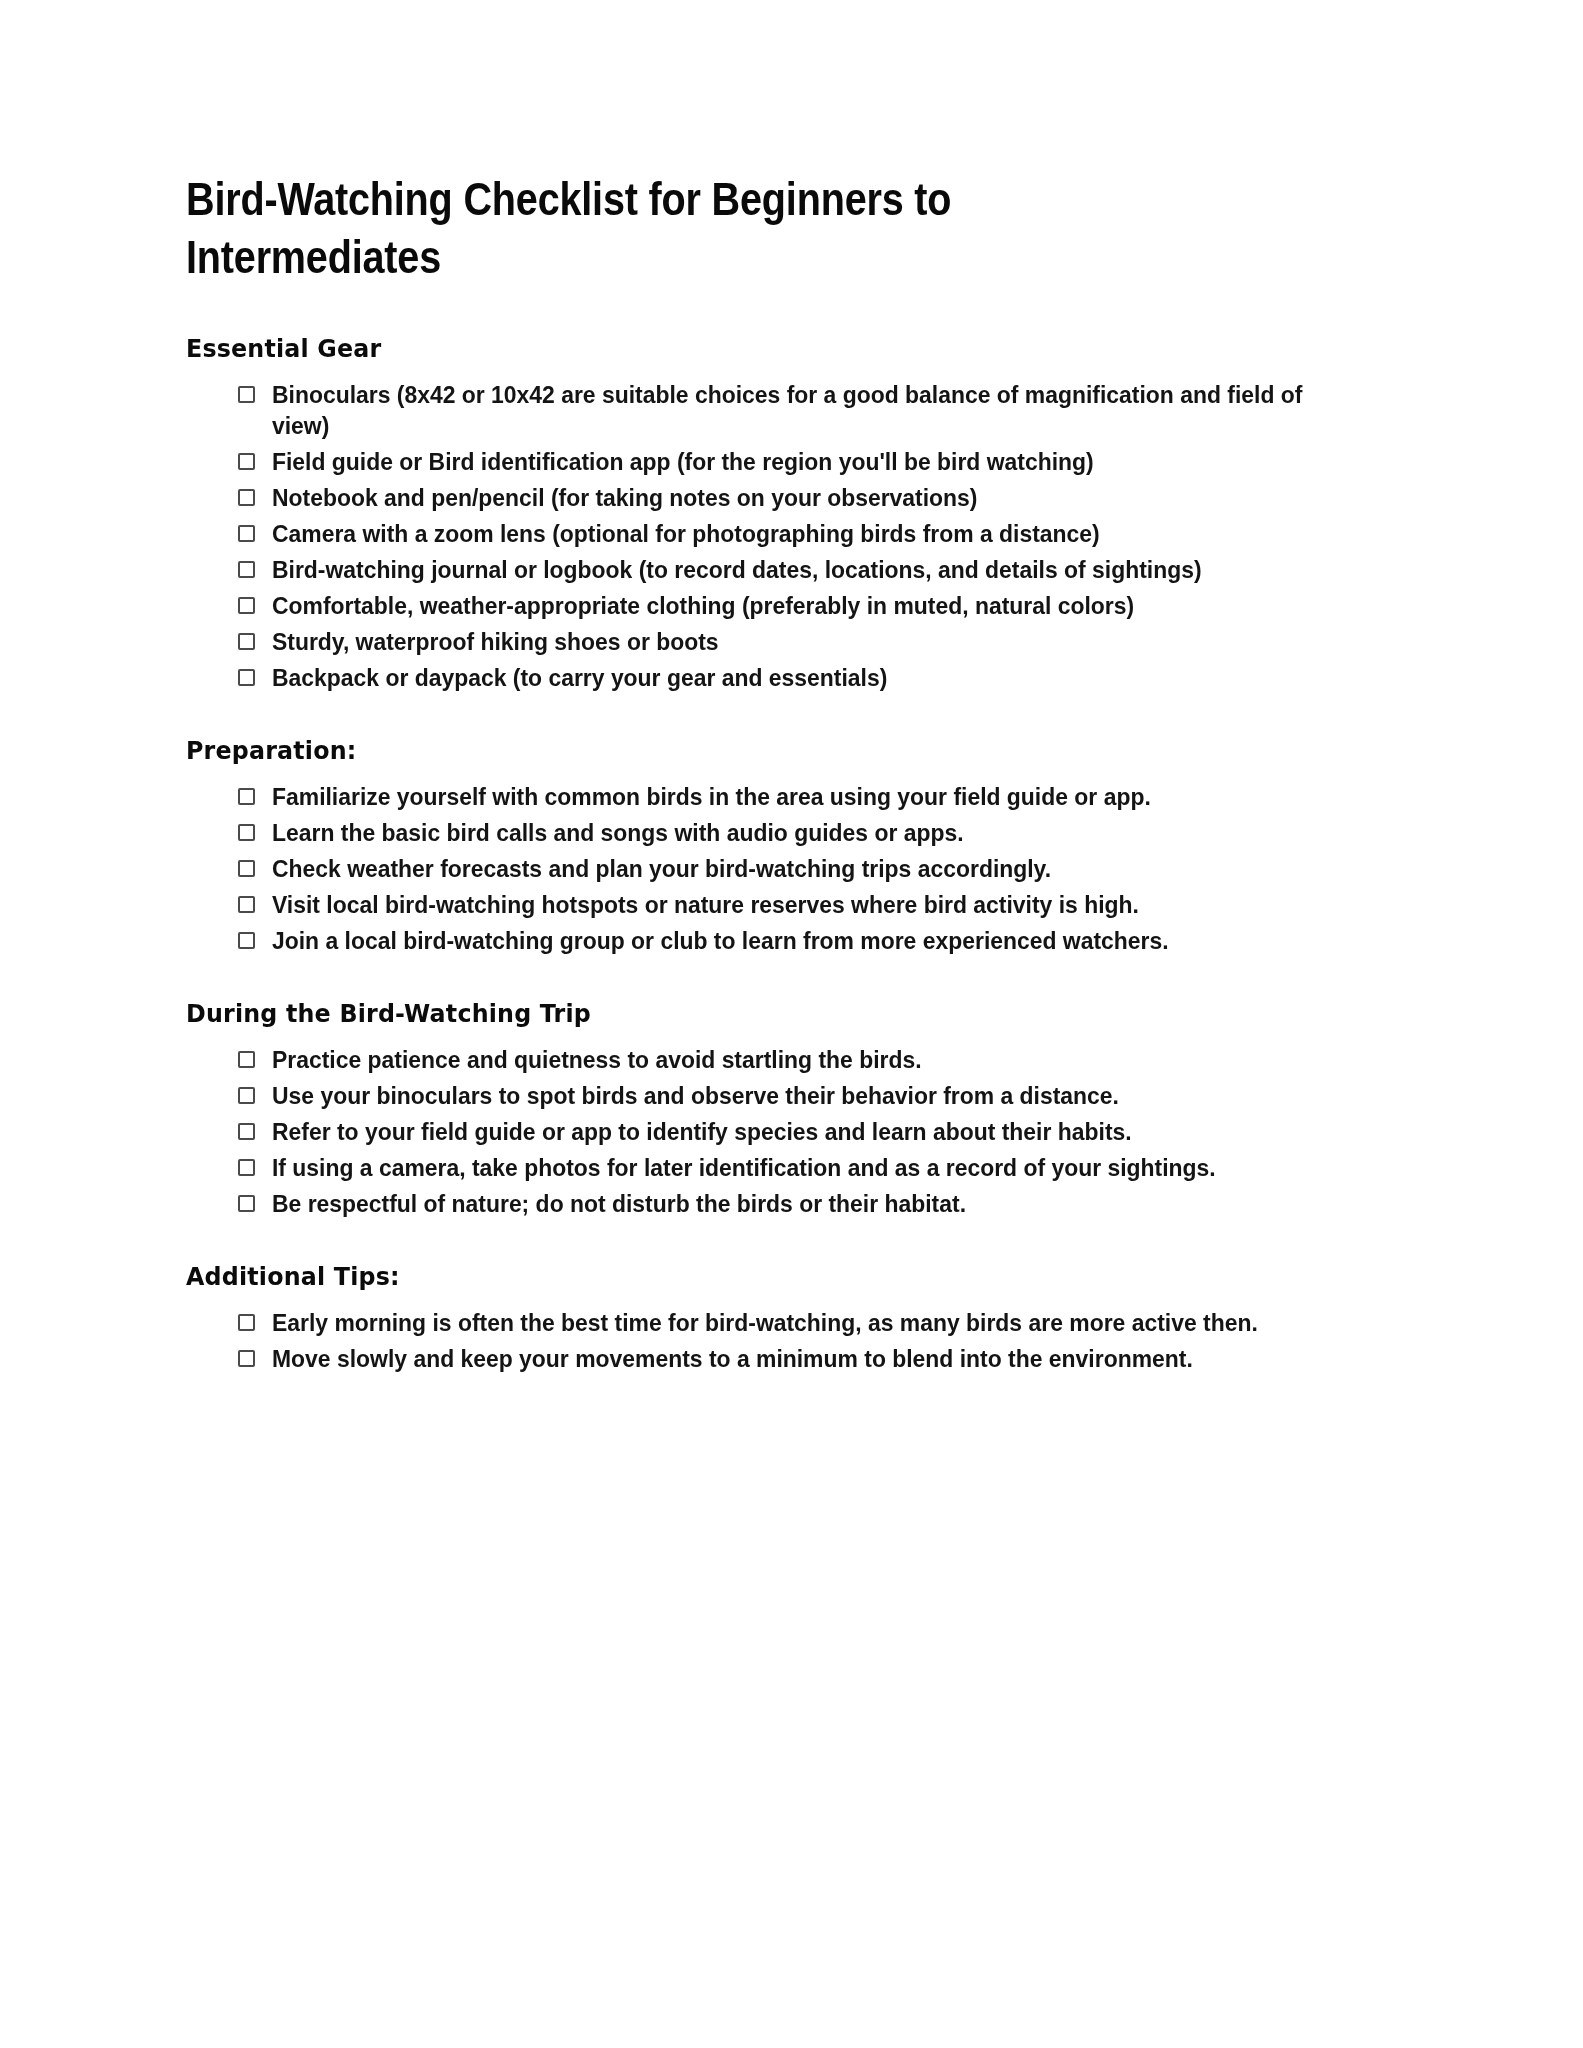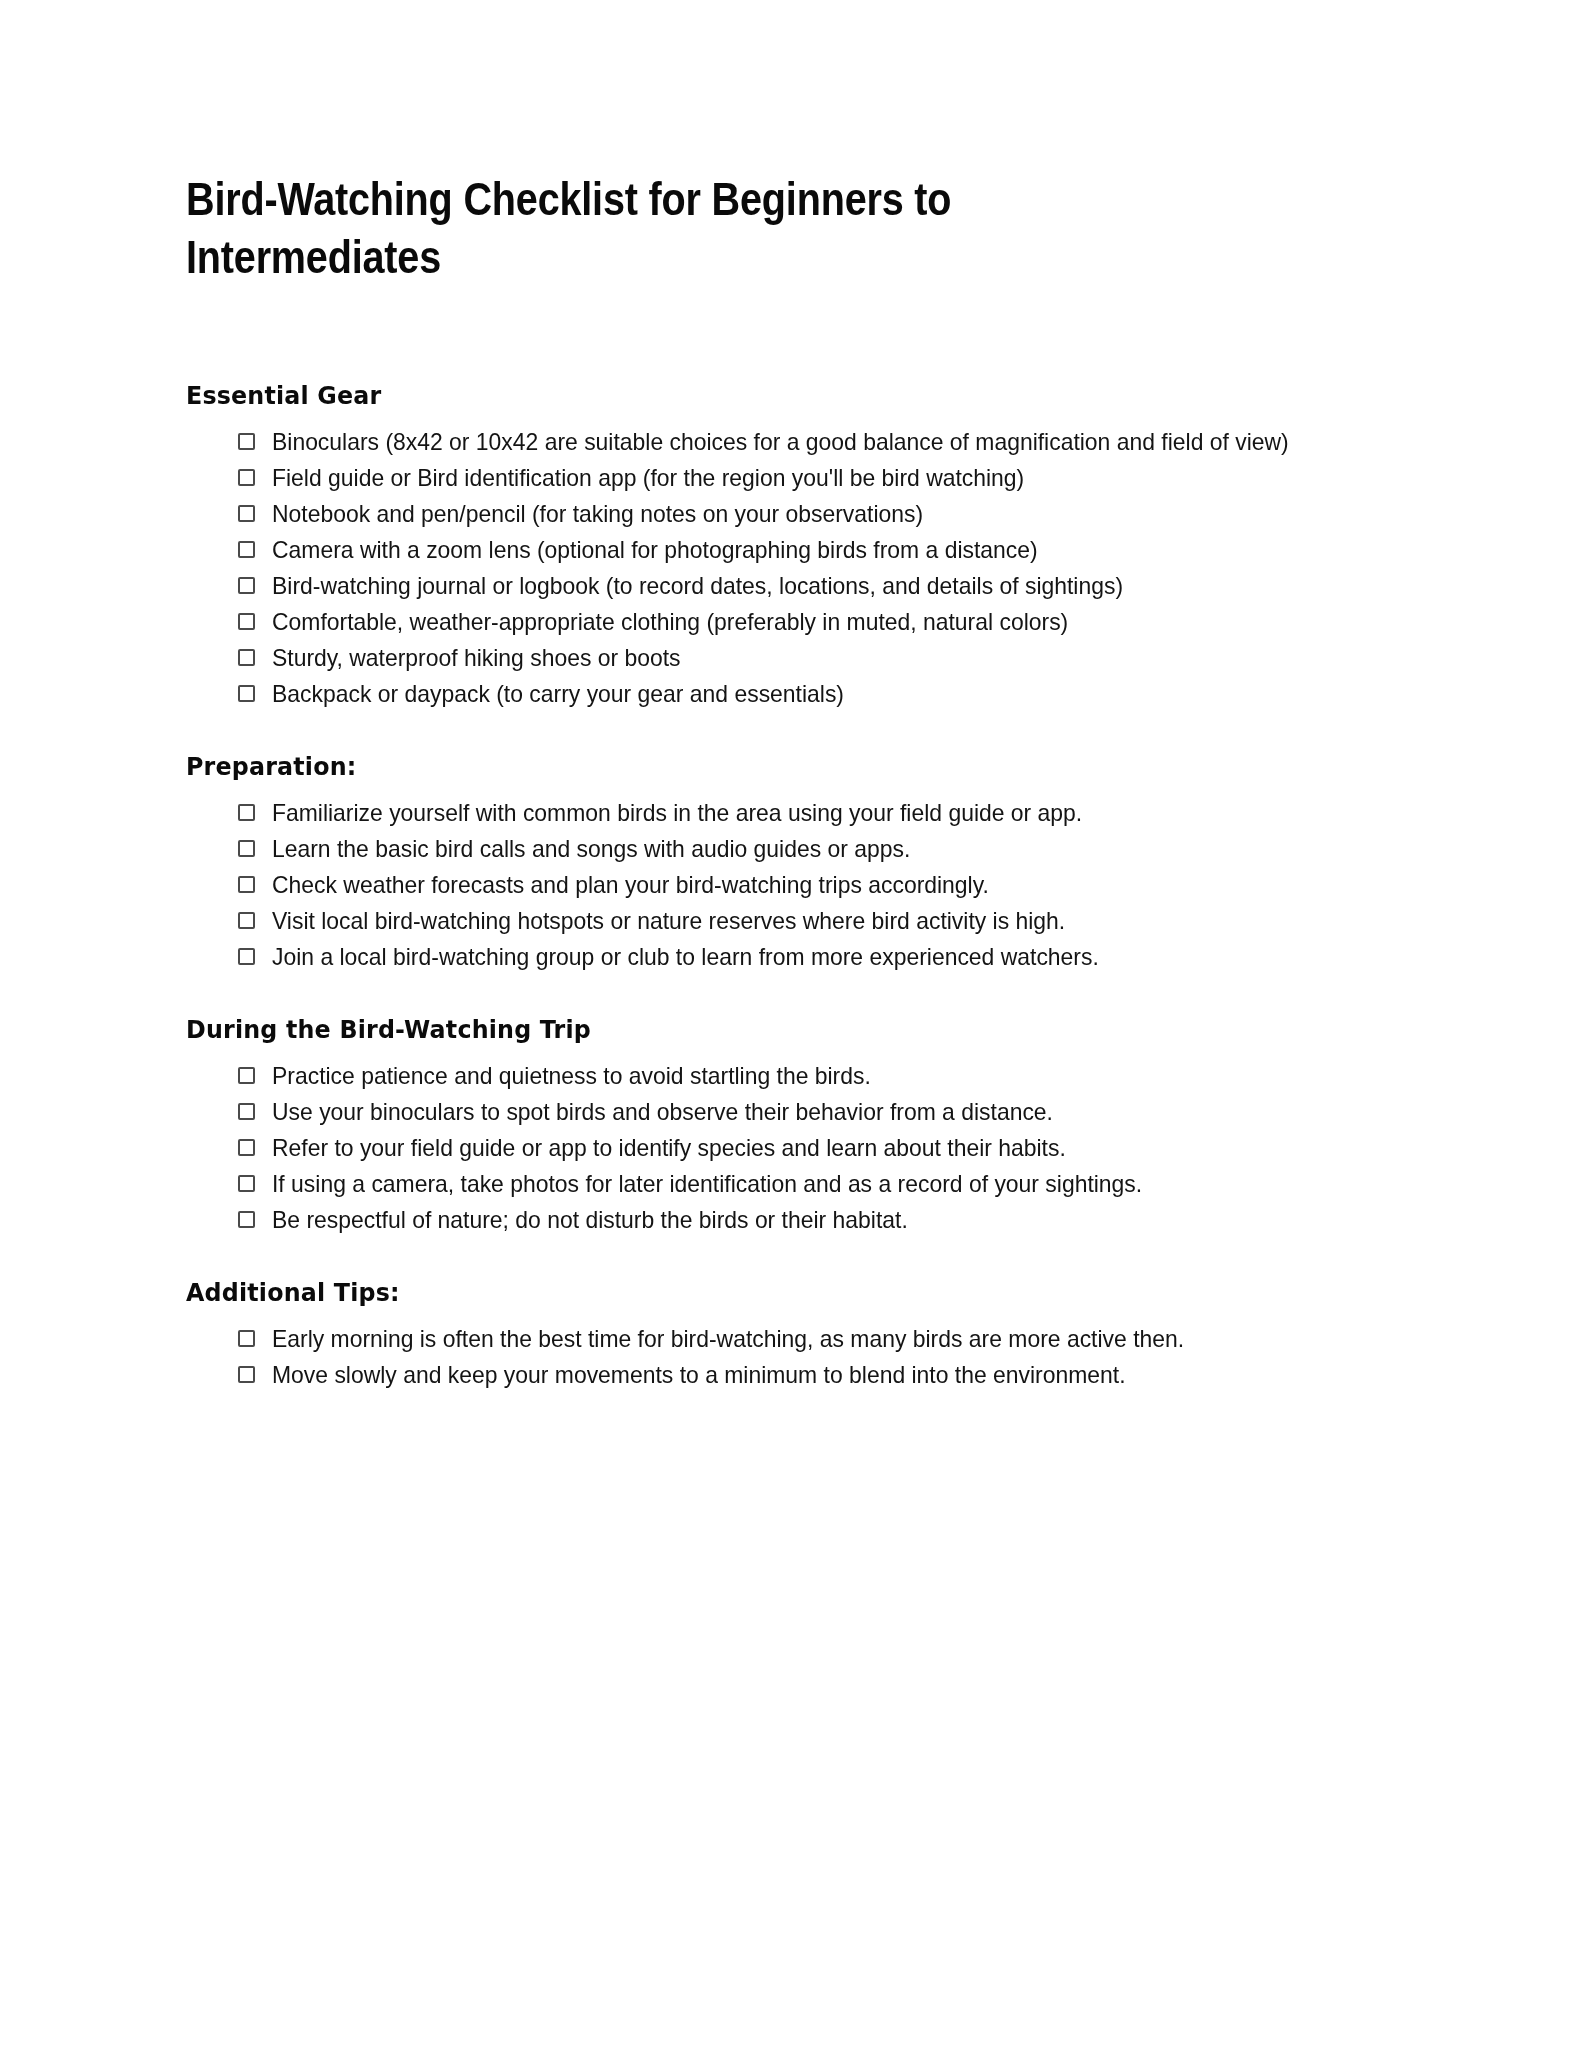--- a/index.html
+++ b/index.html
@@ -42,39 +42,40 @@
     width: 1010px;
     transform: scaleX(0.86);
     transform-origin: left top;
   }
 
   
   .section {
     margin-top: 42px;
   }
   .section:first-of-type {
-    margin-top: 94px;
+    margin-top: 47px;
   }
   .section-heading {
     font-family: "DejaVu Sans", sans-serif;
     font-weight: bold;
     font-size: 25px;
     line-height: 32px;
     letter-spacing: 0.2px;
     color: #0b0b0b;
     margin: 0 0 14px 0;
     transform: scaleX(0.95);
     transform-origin: left center;
   }
 
   
   .checklist {
     list-style: none;
     margin: 0;
     padding: 0;
+    font-weight: bold;
   }
   .check-item {
     position: relative;
     padding-left: 86px;
     margin-bottom: 5px;
     min-height: 31px;
   }
   .checkbox {
     position: absolute;
     left: 52px;

